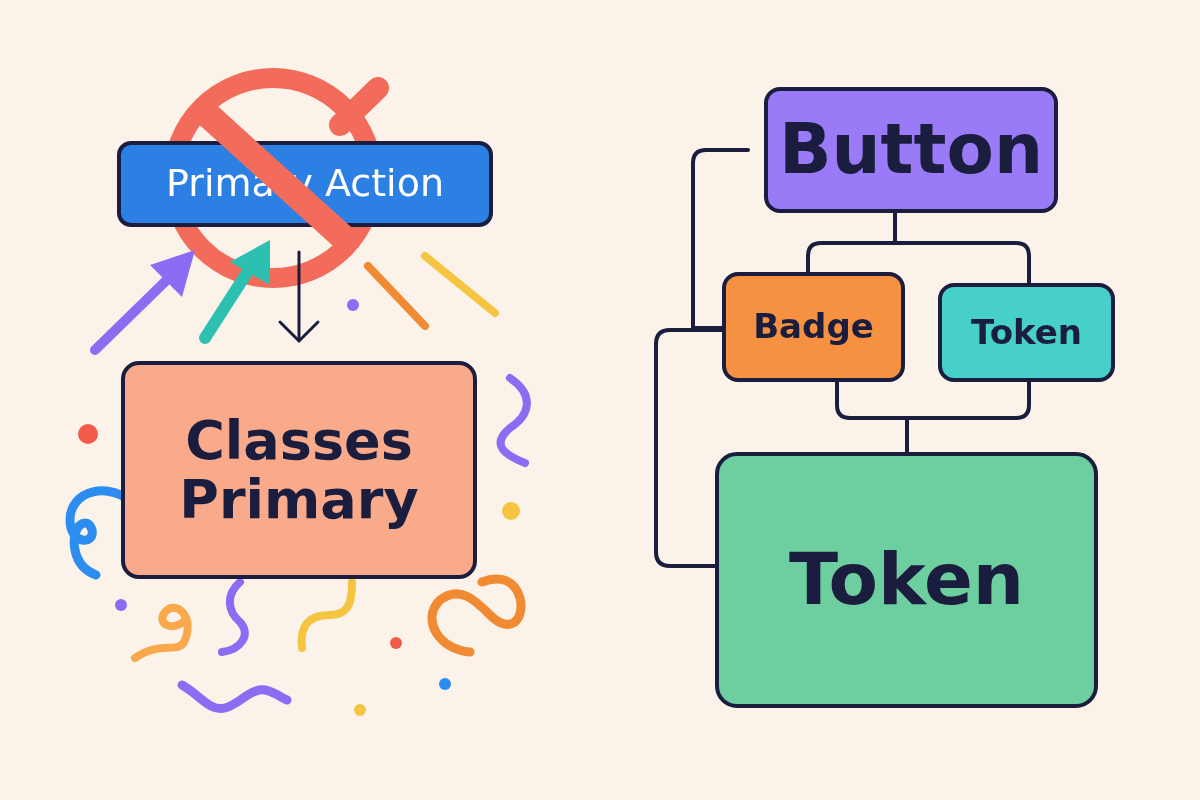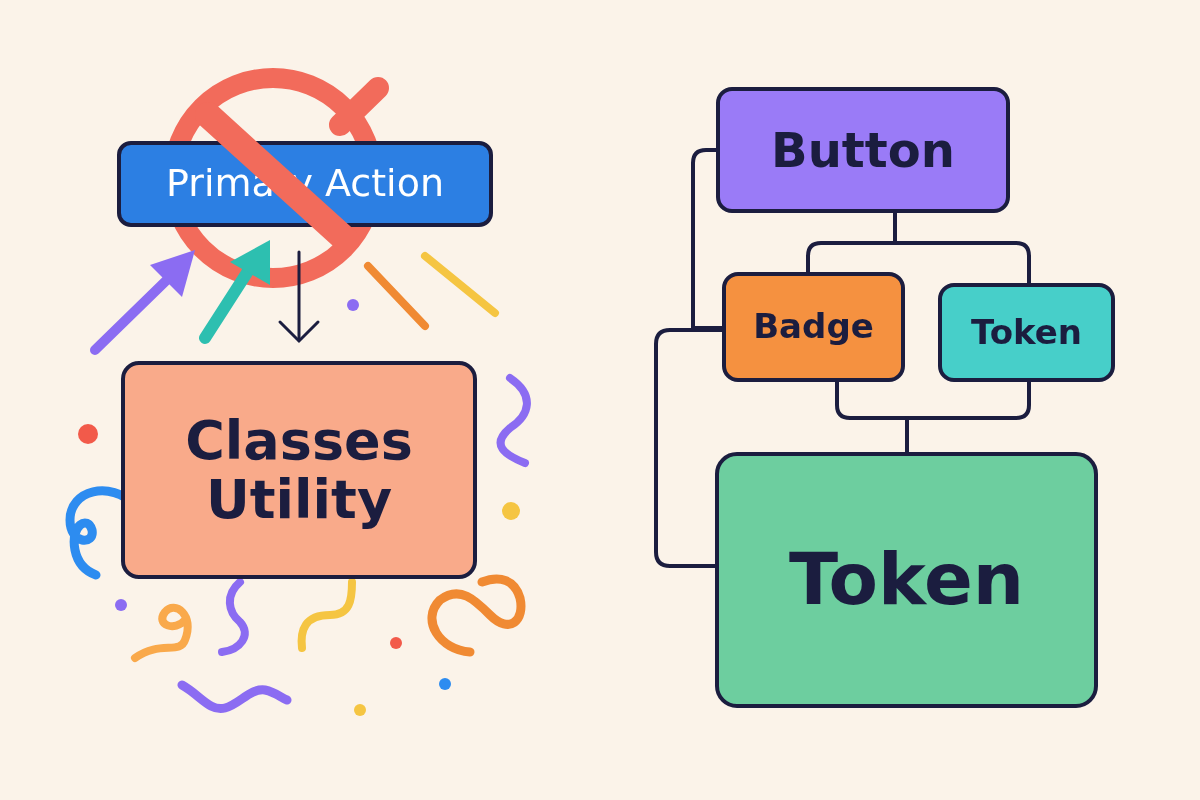--- a/index.html
+++ b/index.html
@@ -17,21 +17,21 @@
     }
     .primary {
       left: 117px; top: 141px; width: 376px; height: 86px;
       background: #2C7FE3; color: #FFFFFF; font-size: 38px; border-radius: 14px;
       font-weight: normal;
     }
     .utility {
       left: 121px; top: 361px; width: 356px; height: 218px;
       background: #F9AA8A; font-size: 54px; border-radius: 18px;
     }
-    .btn-node { left: 716px; top: 87px; width: 294px; height: 126px; background: #9A7BF7; font-size: 48px; }
+    .btn-node { left: 764px; top: 87px; width: 294px; height: 126px; background: #9A7BF7; font-size: 69px; }
     .badge-node { left: 722px; top: 272px; width: 183px; height: 110px; background: #F59140; font-size: 34px; }
     .stack-node { left: 938px; top: 283px; width: 177px; height: 99px; background: #47CFC9; font-size: 34px; }
     .token-node { left: 715px; top: 452px; width: 383px; height: 256px; background: #6DCE9F; font-size: 72px; border-radius: 22px; }
     svg.layer { position: absolute; left: 0; top: 0; }
   </style>
 </head>
 <body>
 
 <div class="canvas">
 
@@ -108,21 +108,21 @@
 
     <g fill="none" stroke="#1B1D3F" stroke-width="3" stroke-linecap="round">
       <path d="M299 252 V340"></path>
       <path d="M280 322 L299 341 L318 322"></path>
     </g>
   </svg>
 
   <div class="box utility">
     <div>
       <div>Classes</div>
-      <div>Utility</div>
+      <div>Primary</div>
     </div>
   </div>
 
   <div class="box btn-node">
     <span>Button</span>
   </div>
   <div class="box badge-node">
     <span>Badge</span>
   </div>
   <div class="box stack-node">

